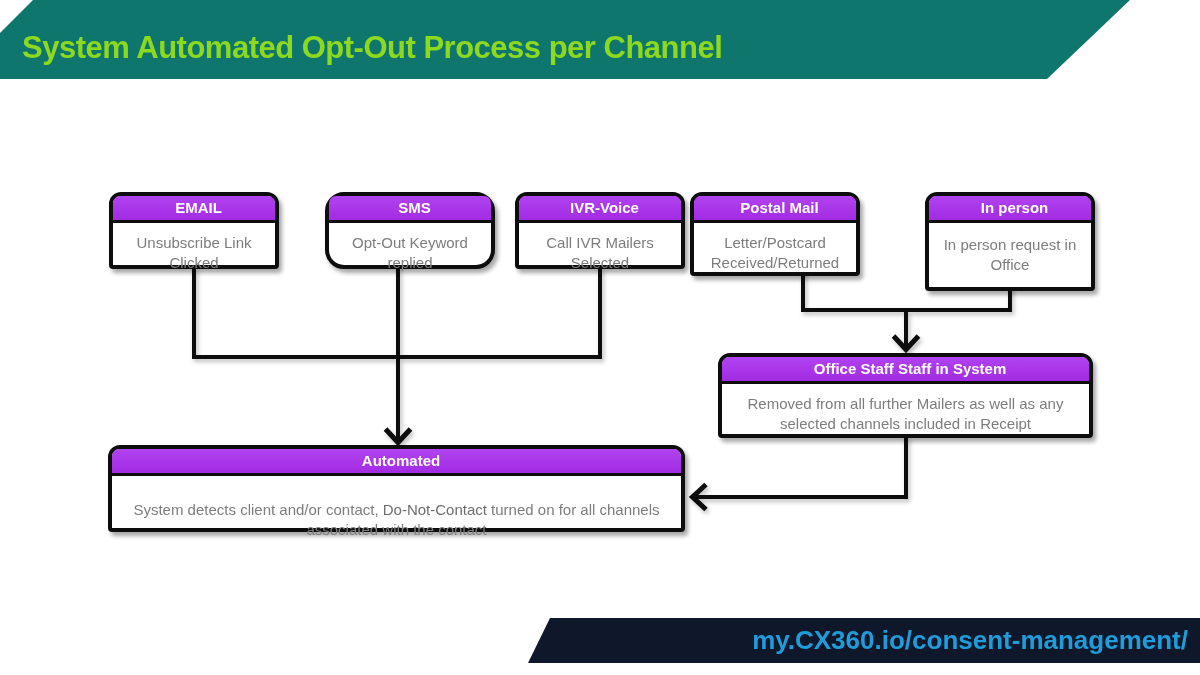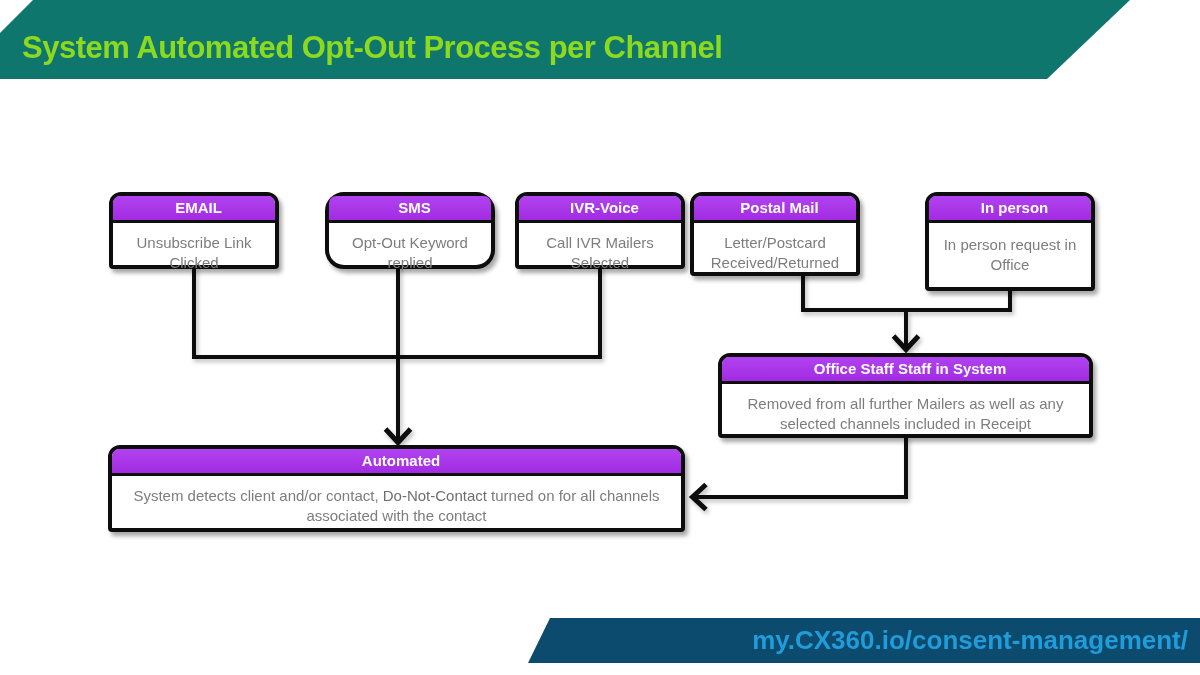--- a/index.html
+++ b/index.html
@@ -53,36 +53,36 @@
   .fbox-body b{font-weight:normal;color:#6e6e6e;}
 
   
   .box-email    {left:109px;top:192px;width:170px;height:77px;}
   .box-sms      {left:325px;top:192px;width:170px;height:77px;border-radius:19px;}
   .box-ivr      {left:515px;top:192px;width:170px;height:77px;}
   .box-postal   {left:690px;top:192px;width:170px;height:84px;}
   .box-inperson {left:925px;top:192px;width:170px;height:99px;}
   
   .box-office   {left:718px;top:353px;width:375px;height:85px;}
-  .box-automated{left:108px;top:445px;width:577px;height:87px;}
+  .box-automated{left:108px;top:445px;width:577px;height:87px;gap:14px;}
 
   
   #connectors{
     position:absolute;left:0;top:0;
     filter:drop-shadow(2px 3px 2px rgba(0,0,0,0.25));
     pointer-events:none;
   }
   #connectors path{stroke:#0d0d0d;fill:none;}
   .cline{stroke-width:4px;}
   .chead{stroke-width:5px;}
 
   
   .footer-banner{
     position:absolute;left:528px;top:618px;width:672px;height:45px;
-    background:#0c4a6e;
+    background:#0f172a;
     clip-path:polygon(22px 0, 100% 0, 100% 100%, 0 100%);
     display:flex;align-items:center;justify-content:flex-end;
   }
   .footer-url{
     margin-right:12px;
     font-size:26px;font-weight:bold;
     color:#1f9cd9;
   }
 </style>
 </head>

